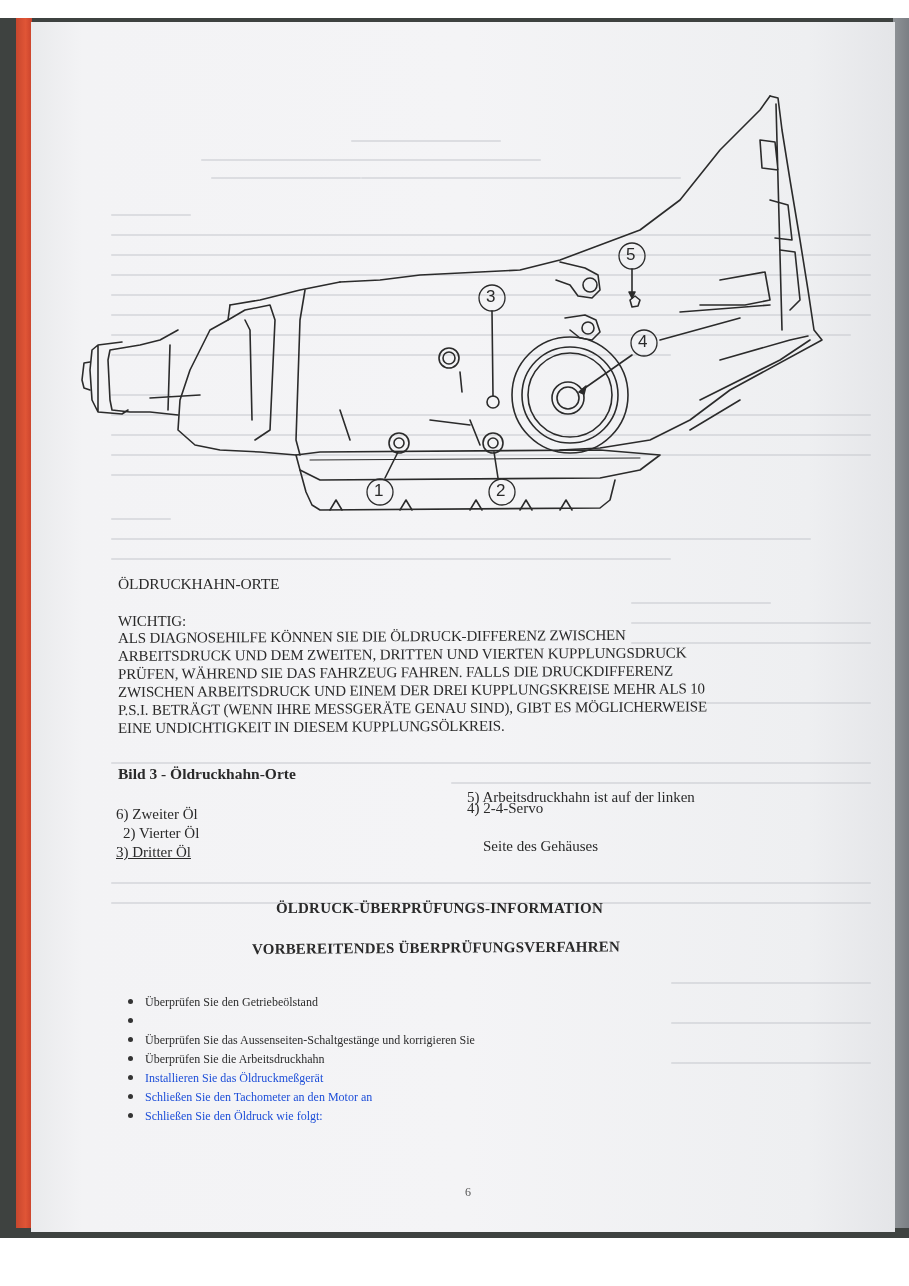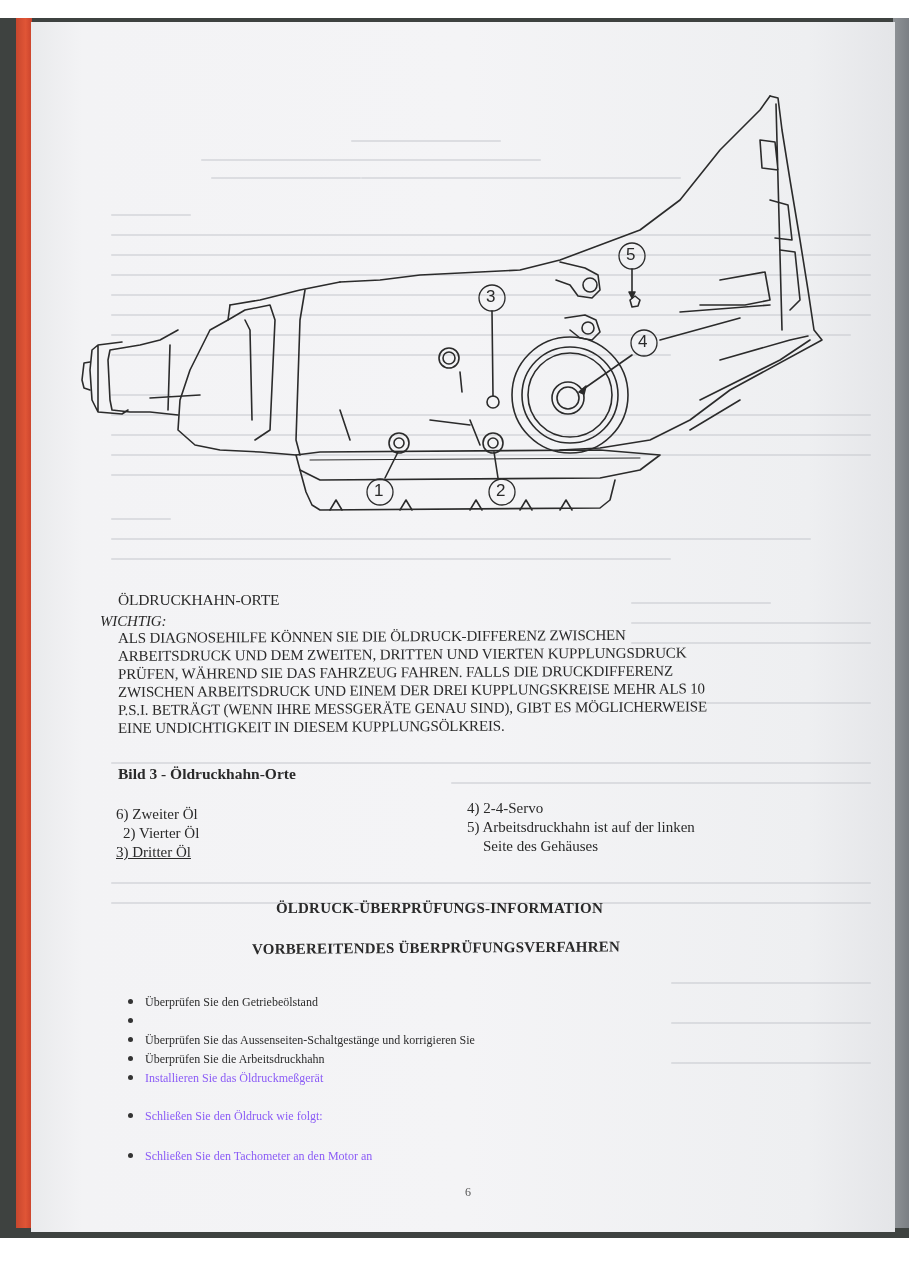--- a/index.html
+++ b/index.html
@@ -22,29 +22,29 @@
   }
   .page {
     position:absolute; left:31px; top:22px; width:864px; height:1210px;
     background:linear-gradient(90deg,#e9eaec 0%,#f3f3f5 6%,#f4f4f6 50%,#eeeff1 90%,#e4e5e8 100%);
   }
   .bleed { position:absolute; background:#c9cbcf; opacity:.55; height:2px; border-radius:1px; }
 
   .diagram { position:absolute; left:60px; top:88px; }
 
   .txt { position:absolute; color:#2a2a2a; white-space:nowrap; }
-  .heading-caps { font-size:15.5px; letter-spacing:-0.2px;margin-top:16px; }
+  .heading-caps { font-size:15.5px; letter-spacing:-0.2px; }
   .warning-line { font-size:15px; letter-spacing:-0.15px; }
   .caption { font-weight:bold; font-size:15.5px; }
   .legend { font-size:15px; }
   .section-title { font-weight:bold; font-size:15px; letter-spacing:0.2px; }
   .bullet-row { position:absolute; left:128px; font-size:12px; color:#2c2c2c; white-space:nowrap; }
   .bullet-row .dot { display:inline-block; width:5px; height:5px; background:#333; border-radius:50%; margin-right:12px; vertical-align:middle; position:relative; top:-2px; }
   .page-number { position:absolute; left:465px; top:1185px; font-size:12px; color:#555; }
-  .fade { color:#8b5cf6;margin-top:30px; }
+  .fade { color:#1d4ed8;margin-top:30px; }
 </style>
 </head>
 <body>
 
 <div class="scan-bg"></div>
 <div class="red-strip"></div>
 <div class="right-shadow"></div>
 
 <div class="page">
 
@@ -147,45 +147,45 @@
 </svg>
 
 <div class="txt" style="left:374px;top:481px;font-family:'Liberation Sans',sans-serif;font-size:17px;">1</div>
 <div class="txt" style="left:496px;top:481px;font-family:'Liberation Sans',sans-serif;font-size:17px;">2</div>
 <div class="txt" style="left:486px;top:287px;font-family:'Liberation Sans',sans-serif;font-size:17px;">3</div>
 <div class="txt" style="left:638px;top:332px;font-family:'Liberation Sans',sans-serif;font-size:17px;">4</div>
 <div class="txt" style="left:626px;top:245px;font-family:'Liberation Sans',sans-serif;font-size:17px;">5</div>
 
 <div class="txt heading-caps" style="left:118px;top:575px;">ÖLDRUCKHAHN-ORTE</div>
 
-<div class="txt warning-line" style="left:100px;top:613px;font-style:italic;">WICHTIG:</div>
+<div class="txt warning-line" style="left:118px;top:613px;">WICHTIG:</div>
 <div class="txt warning-line" style="left:118px;top:630px;transform:rotate(-0.35deg);transform-origin:left;">ALS DIAGNOSEHILFE KÖNNEN SIE DIE ÖLDRUCK-DIFFERENZ ZWISCHEN</div>
 <div class="txt warning-line" style="left:118px;top:648px;transform:rotate(-0.35deg);transform-origin:left;">ARBEITSDRUCK UND DEM ZWEITEN, DRITTEN UND VIERTEN KUPPLUNGSDRUCK</div>
 <div class="txt warning-line" style="left:118px;top:666px;transform:rotate(-0.35deg);transform-origin:left;">PRÜFEN, WÄHREND SIE DAS FAHRZEUG FAHREN. FALLS DIE DRUCKDIFFERENZ</div>
 <div class="txt warning-line" style="left:118px;top:684px;transform:rotate(-0.35deg);transform-origin:left;">ZWISCHEN ARBEITSDRUCK UND EINEM DER DREI KUPPLUNGSKREISE MEHR ALS 10</div>
 <div class="txt warning-line" style="left:118px;top:702px;transform:rotate(-0.35deg);transform-origin:left;">P.S.I. BETRÄGT (WENN IHRE MESSGERÄTE GENAU SIND), GIBT ES MÖGLICHERWEISE</div>
 <div class="txt warning-line" style="left:118px;top:720px;transform:rotate(-0.35deg);transform-origin:left;">EINE UNDICHTIGKEIT IN DIESEM KUPPLUNGSÖLKREIS.</div>
 
 <div class="txt caption" style="left:118px;top:765px;">Bild 3 - Öldruckhahn-Orte</div>
 
 <div>
   <div class="txt legend" style="left:116px;top:806px;">6) Zweiter Öl</div>
   <div class="txt legend" style="left:116px;top:825px;margin-left:7px;">2) Vierter Öl</div>
   <div class="txt legend" style="left:116px;top:844px;text-decoration:underline;">3) Dritter Öl</div>
   <div class="txt legend" style="left:467px;top:800px;">4) 2-4-Servo</div>
-  <div class="txt legend" style="left:467px;top:819px;">5) Arbeitsdruckhahn ist auf der linken</div>
+  <div class="txt legend" style="left:467px;top:789px;">5) Arbeitsdruckhahn ist auf der linken</div>
   <div class="txt legend" style="left:483px;top:838px;">Seite des Gehäuses</div>
 </div>
 
 <div class="txt section-title" style="left:276px;top:900px;">ÖLDRUCK-ÜBERPRÜFUNGS-INFORMATION</div>
 <div class="txt section-title" style="left:252px;top:941px;transform:rotate(-0.4deg);transform-origin:left;">VORBEREITENDES ÜBERPRÜFUNGSVERFAHREN</div>
 
 <div>
   <div class="bullet-row" style="top:995px;"><span class="dot"></span><span>Überprüfen Sie den Getriebeölstand</span></div>
   <div class="bullet-row" style="top:1014px;"><span class="dot"></span></div>
   <div class="bullet-row" style="top:1033px;"><span class="dot"></span><span>Überprüfen Sie das Aussenseiten-Schaltgestänge und korrigieren Sie</span></div>
   <div class="bullet-row" style="top:1052px;"><span class="dot"></span><span>Überprüfen Sie die Arbeitsdruckhahn</span></div>
   <div class="bullet-row" style="top:1071px;"><span class="dot"></span><span class="fade">Installieren Sie das Öldruckmeßgerät</span></div>
-  <div class="bullet-row" style="top:1149px;"><span class="dot"></span><span class="fade">Schließen Sie den Tachometer an den Motor an</span></div>
+  <div class="bullet-row" style="top:1090px;"><span class="dot"></span><span class="fade">Schließen Sie den Tachometer an den Motor an</span></div>
   <div class="bullet-row" style="top:1109px;"><span class="dot"></span><span class="fade">Schließen Sie den Öldruck wie folgt:</span></div>
 </div>
 
 <div class="page-number">6</div>
 
 </body></html>

